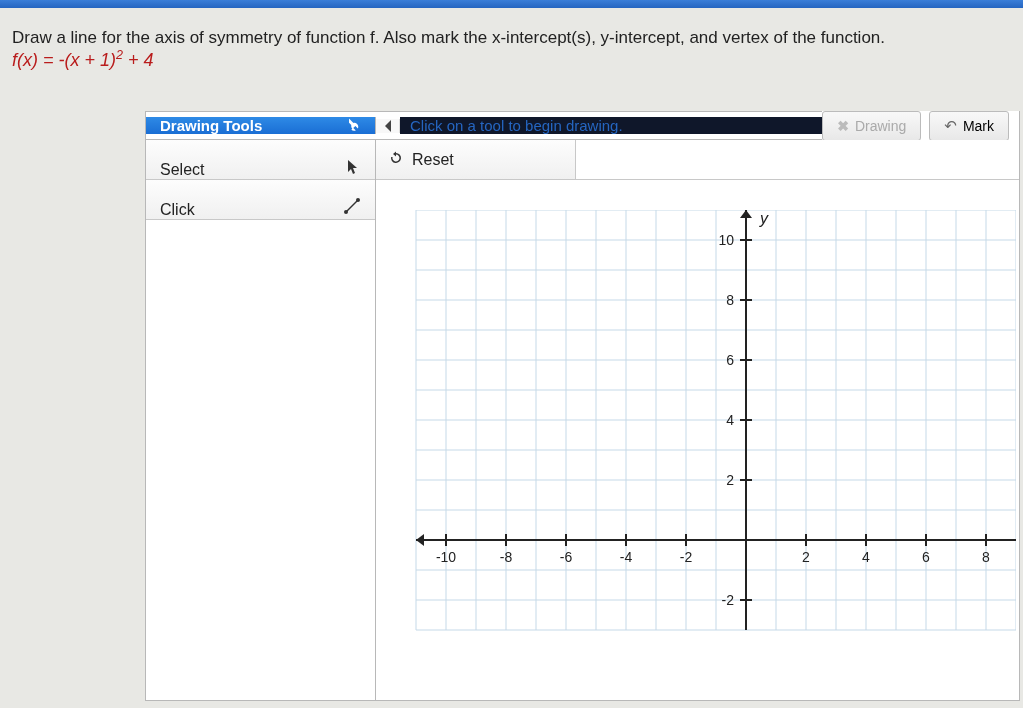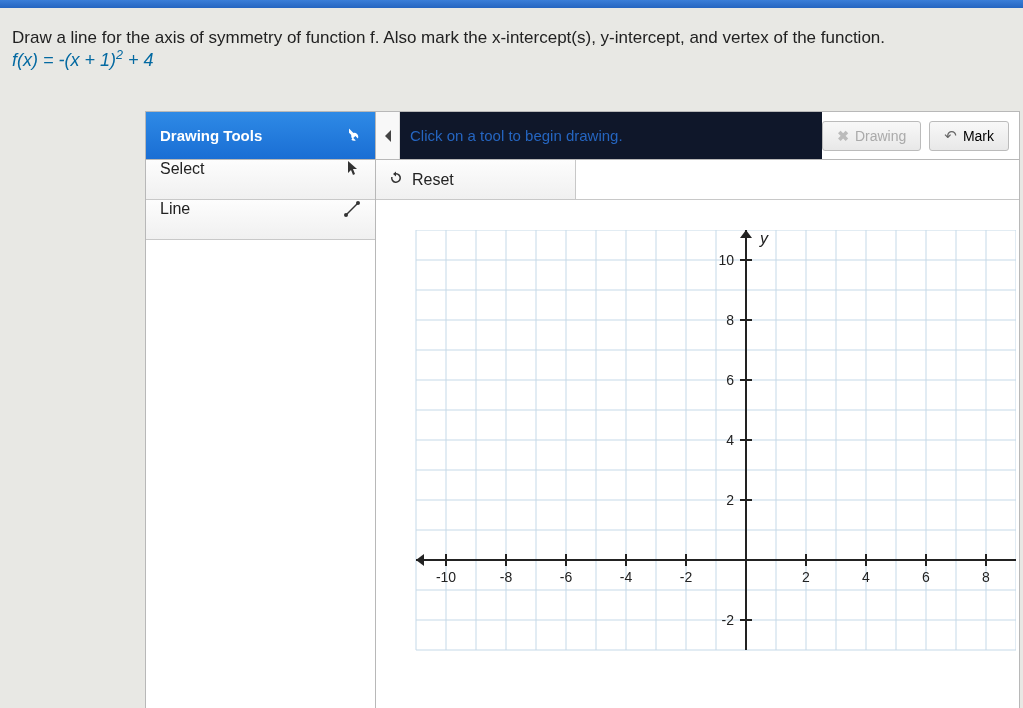--- a/index.html
+++ b/index.html
@@ -20,35 +20,36 @@
       color: #1a1a1a;
     }
     .question-text {
       font-size: 17px;
       font-weight: 500;
       color: #222;
     }
     .formula {
       font-size: 18px;
       font-style: italic;
-      color: #0369a1;
+      color: #b91c1c;
       margin-bottom: 20px;
     }
     .tool-container {
       margin-left: 145px;
       margin-top: 10px;
       background: #fff;
       border: 1px solid #b8b8b8;
       width: 875px;
       position: relative;
     }
     .toolbar-row {
       display: flex;
-      height: 48px;
+      height: 28px;
       border-bottom: 1px solid #b8b8b8;
+      align-items: center;
     }
     .drawing-tools-header {
       width: 230px;
       background: linear-gradient(#2e8ae6, #1a6ed4);
       color: #fff;
       font-weight: bold;
       font-size: 15px;
       display: flex;
       align-items: center;
       padding-left: 14px;
@@ -107,21 +108,21 @@
     }
     .tools-panel {
       width: 230px;
       border-right: 1px solid #b8b8b8;
       background: #fff;
     }
     .tool-item {
       height: 40px;
       border-bottom: 1px solid #c8c8c8;
       display: flex;
-      align-items: flex-start;
+      align-items: flex-end;
       padding-left: 14px;
       font-size: 16px;
       color: #222;
       position: relative;
       cursor: pointer;
       background: linear-gradient(#fdfdfd, #f0f0f0);
     }
     .tool-item .tool-icon {
       position: absolute;
       right: 14px;
@@ -205,21 +206,21 @@
     <div class="tools-panel">
       <div class="tool-item">
         <span>Select</span>
         <span class="tool-icon">
           <svg width="16" height="16" viewBox="0 0 16 16">
               <path fill="#333" d="M3 1 L3 13 L6 10 L8 15 L10 14 L8 9 L12 9 Z"></path>
             </svg>
         </span>
       </div>
       <div class="tool-item">
-        <span>Line</span>
+        <span>Click</span>
         <span class="tool-icon">
           <svg width="18" height="18" viewBox="0 0 18 18">
               <line x1="3" y1="15" x2="15" y2="3" stroke="#333" stroke-width="1.5"></line>
               <circle cx="3" cy="15" r="2" fill="#333"></circle>
               <circle cx="15" cy="3" r="2" fill="#333"></circle>
             </svg>
         </span>
       </div>
     </div>
 

